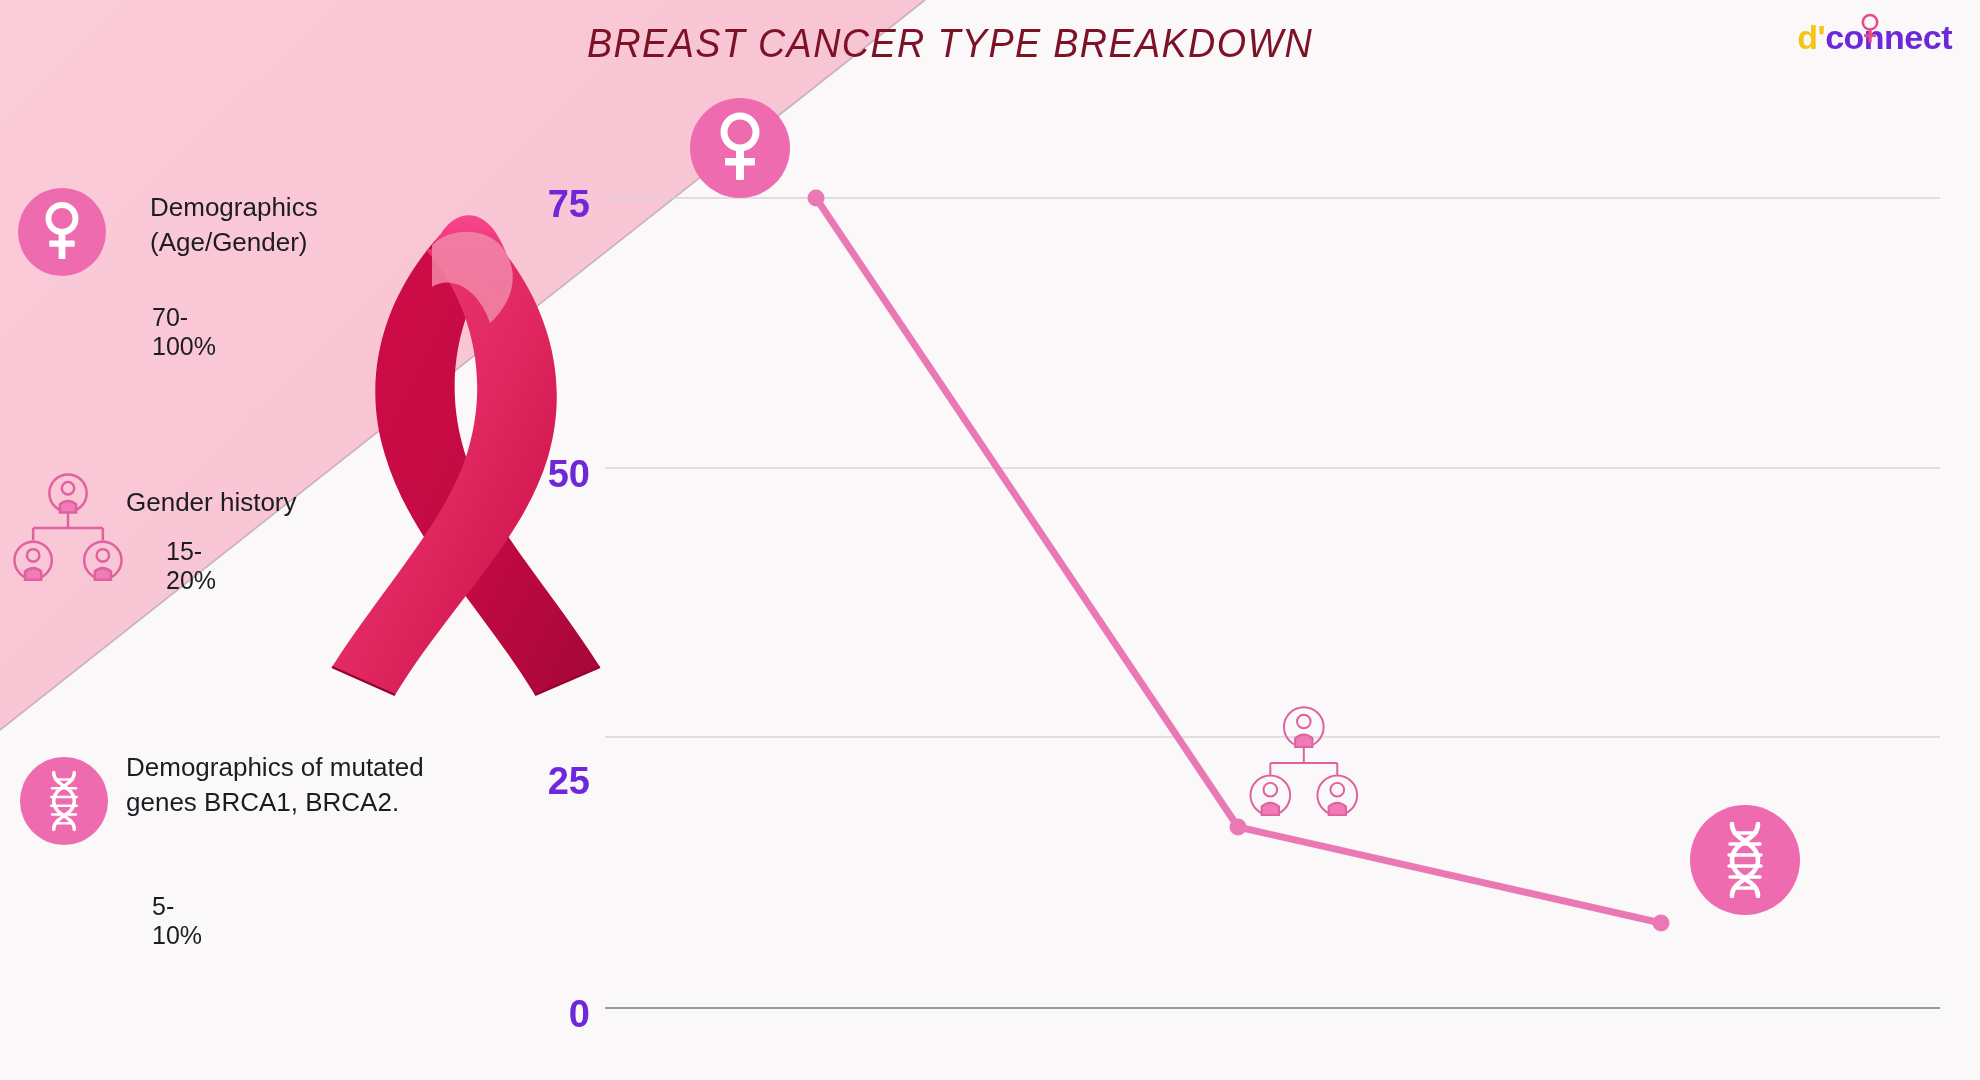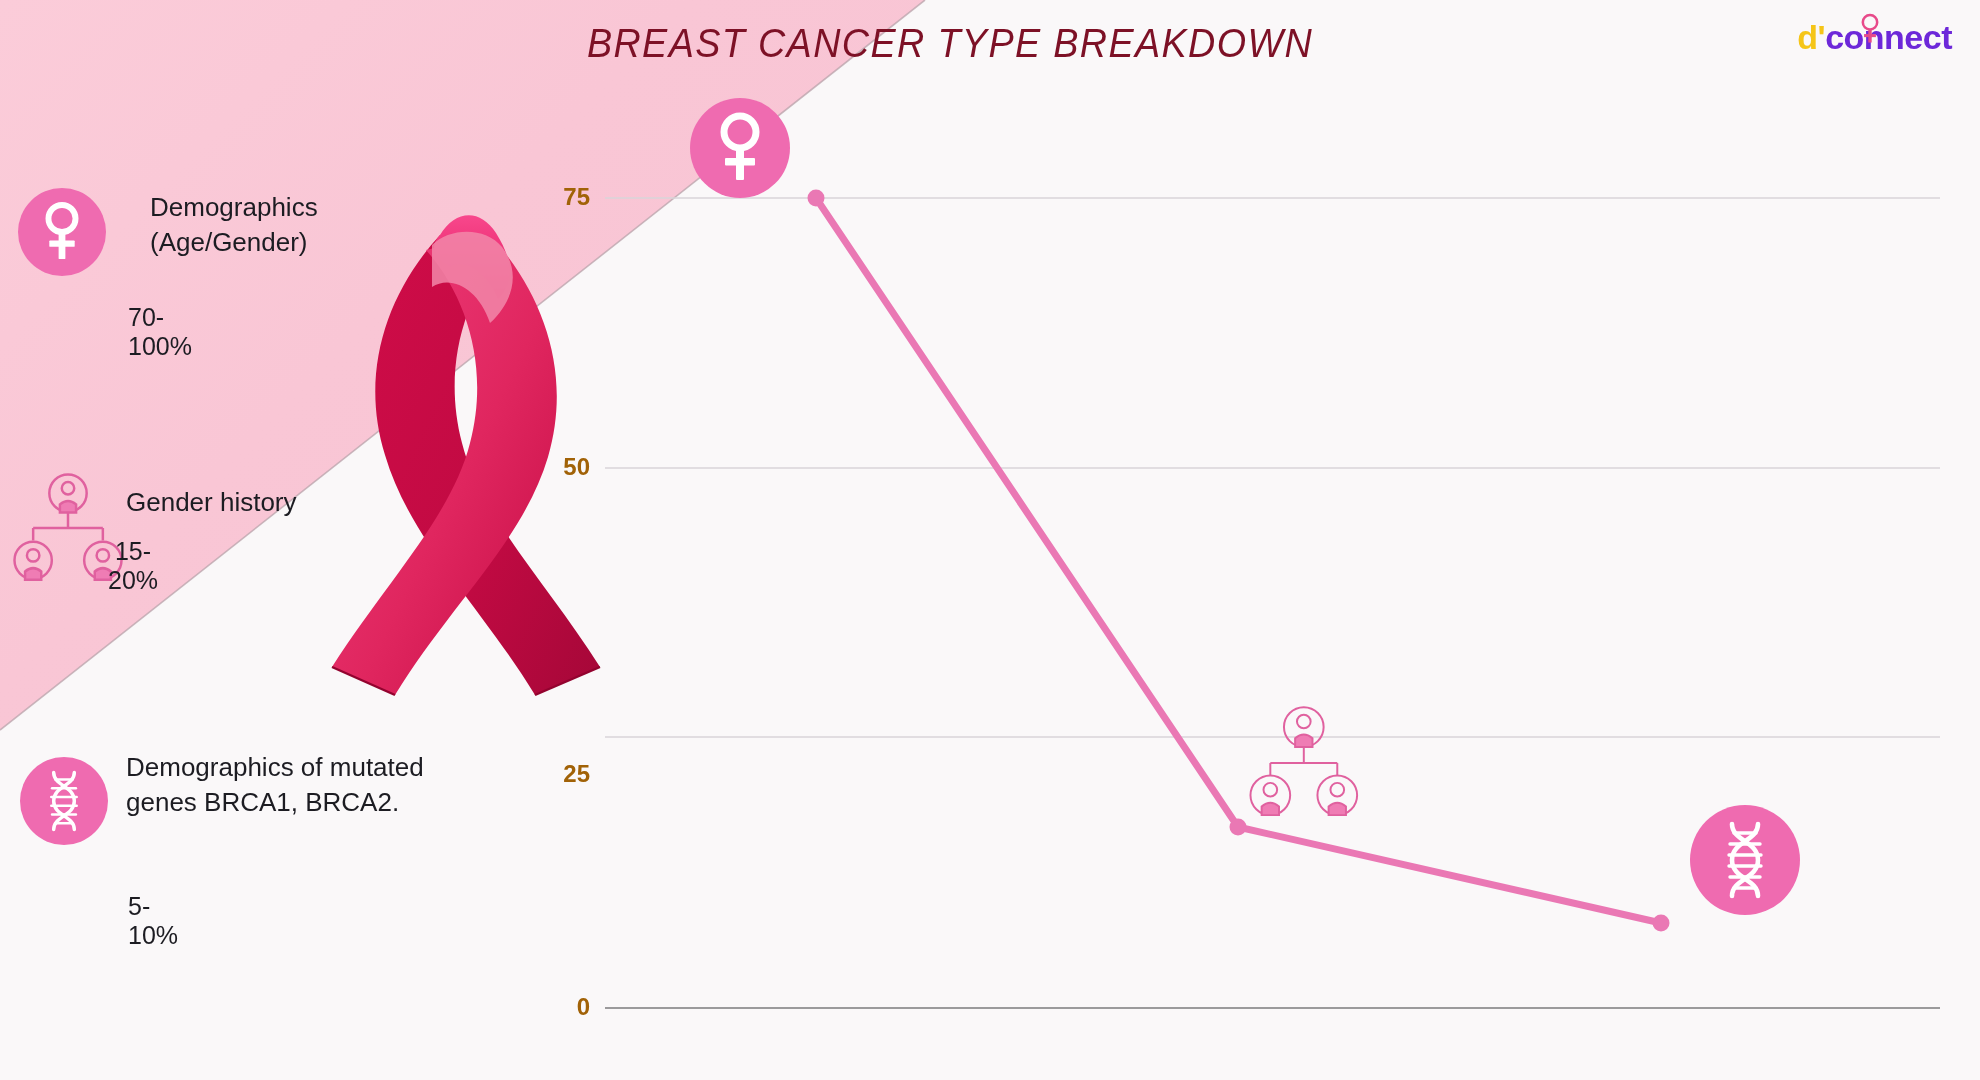--- a/index.html
+++ b/index.html
@@ -52,31 +52,32 @@
     background:#ef6bb0;
     display:flex;align-items:center;justify-content:center;
   }
   .side-title{
     position:absolute;color:#1c1c22;font-size:26px;line-height:1.33;
     font-family:"Liberation Sans", sans-serif;white-space:pre-line;
   }
   .side-pct{
     position:absolute;color:#1c1c22;font-size:25px;
     font-family:"Liberation Sans", sans-serif;
+    margin-left:24px;
   }
 
   
   .ribbon{
     position:absolute;left:290px;top:175px;width:350px;height:550px;z-index:15;
   }
 
   
   .chart{position:absolute;left:0;top:0;width:1980px;height:1080px;z-index:10;}
   .ylab{
-    position:absolute;z-index:18;color:#a16207;font-weight:bold;font-size:24px;
+    position:absolute;z-index:18;color:#6d28d9;font-weight:bold;font-size:38px;
     font-family:"Liberation Sans", sans-serif;text-align:right;width:70px;
   }
 
   .chart-badge{position:absolute;border-radius:50%;background:#ef6bb0;z-index:22;
     display:flex;align-items:center;justify-content:center;}
 </style>
 </head>
 <body>
 
 <div id="stage">
@@ -213,21 +214,21 @@
         <circle cx="34" cy="134" r="10"></circle>
         <path d="M21 160 q13 -11 26 0 l0 13 -26 0 z" fill="#ef7cb4" stroke="none"></path>
         <path d="M21 160 q13 -11 26 0 l0 13 -26 0 z"></path>
         <circle cx="146" cy="142" r="30"></circle>
         <circle cx="146" cy="134" r="10"></circle>
         <path d="M133 160 q13 -11 26 0 l0 13 -26 0 z" fill="#ef7cb4" stroke="none"></path>
         <path d="M133 160 q13 -11 26 0 l0 13 -26 0 z"></path>
       </g>
     </svg>
     <div class="side-title" style="left:126px;top:485px;width:290px;">Gender history</div>
-    <div class="side-pct" style="left:108px;top:537px;text-align:center;">15-20%</div>
+    <div class="side-pct" style="left:142px;top:537px;">15-20%</div>
   </div>
 
   <div class="side-item" style="left:0;top:0;">
     <div class="badge-circle" style="left:20px;top:757px;width:88px;height:88px;">
       <svg width="46" height="68" viewBox="0 0 58 82">
         <g stroke="#ffffff" stroke-width="4.4" fill="none" stroke-linecap="round">
           <path d="M16 5 C16 22, 42 22, 42 41 C42 60, 16 60, 16 77"></path>
           <path d="M42 5 C42 22, 16 22, 16 41 C16 60, 42 60, 42 77"></path>
           <line x1="18" y1="14" x2="40" y2="14" stroke-width="3.2"></line>
           <line x1="14" y1="25" x2="44" y2="25" stroke-width="3.2"></line>

